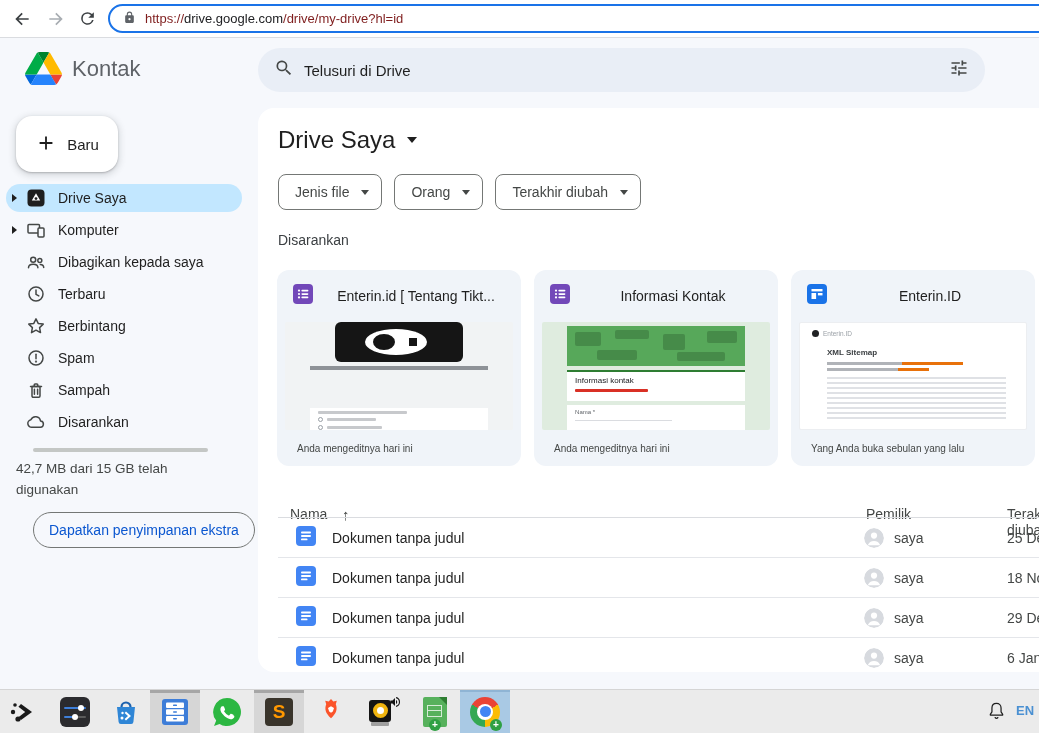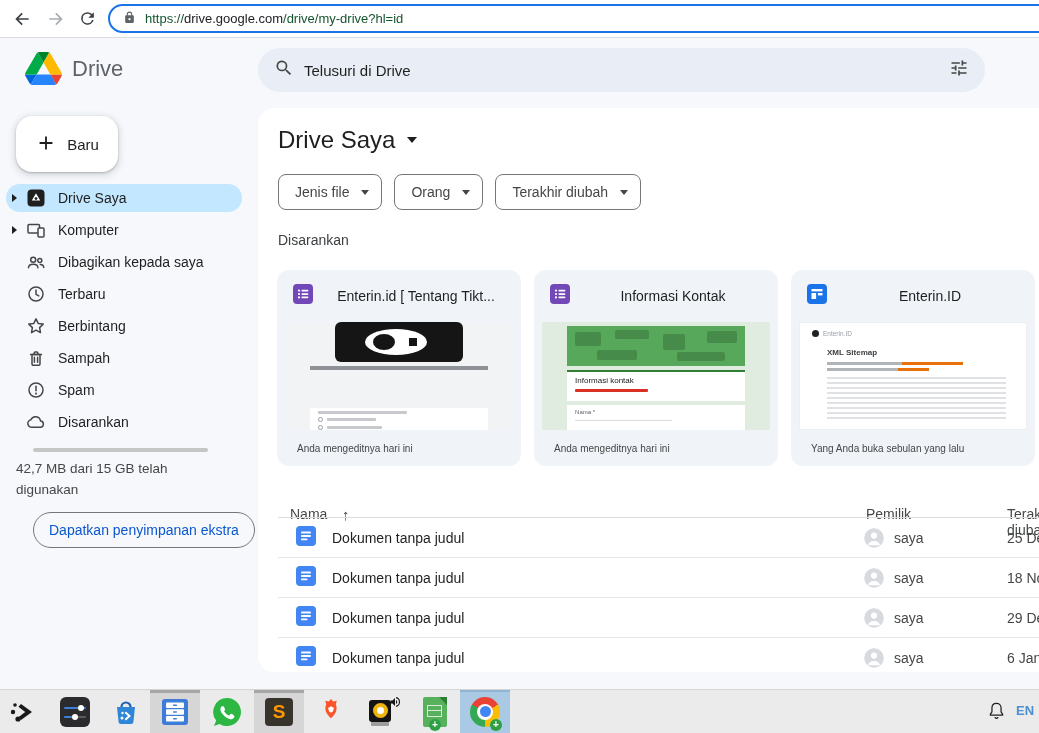--- a/index.html
+++ b/index.html
@@ -8,21 +8,21 @@
 
   
   #browser-bar { position:absolute; left:0; top:0; width:1039px; height:38px;
     background:#fff; border-bottom:1px solid #DADCE0; z-index:30; }
   .nav-ico { position:absolute; top:9px; width:20px; height:20px; cursor:pointer; }
   #back-ico { left:12px; }  #fwd-ico { left:46px; }  #reload-ico { left:78px; }
   #url-pill { position:absolute; left:108px; top:4px; width:952px; height:29px;
     border:2px solid #1A73E8; border-radius:15px; display:flex; align-items:center;
     padding-left:13px; background:#fff; }
   #url-text { font-size:13px; margin-left:9px; white-space:nowrap; }
-  .url-dim { color:#14532d;text-align:right; } .url-host { color:#202124; }
+  .url-dim { color:#7f1d1d;text-align:right; } .url-host { color:#202124; }
 
   
   #app { position:absolute; left:0; top:38px; width:1039px; height:651px;
     background:#F6F8FC; }
 
   #drive-logo { position:absolute; left:25px; top:14px; width:37px; height:33px; }
   #product-name { position:absolute; left:72px; top:18px; font-size:22px;
     color:#5F6368; }
 
   #searchbar { position:absolute; left:258px; top:10px; width:727px; height:44px;
@@ -234,21 +234,21 @@
   <span id="drive-logo">
     <svg viewBox="0 0 87.3 78" width="37" height="33">
       <path fill="#0066da" d="m6.6 66.85 3.85 6.65c.8 1.4 1.95 2.5 3.3 3.3l13.75-23.8h-27.5c0 1.55.4 3.1 1.2 4.5z"></path>
       <path fill="#00ac47" d="m43.65 25-13.75-23.8c-1.35.8-2.5 1.9-3.3 3.3l-25.4 44a9.06 9.06 0 0 0-1.2 4.5h27.5z"></path>
       <path fill="#ea4335" d="m73.55 76.8c1.35-.8 2.5-1.9 3.3-3.3l1.6-2.75 7.65-13.25c.8-1.4 1.2-2.95 1.2-4.5h-27.5l5.85 11.5z"></path>
       <path fill="#00832d" d="m43.65 25 13.75-23.8c-1.35-.8-2.9-1.2-4.5-1.2h-18.5c-1.6 0-3.15.45-4.5 1.2z"></path>
       <path fill="#2684fc" d="m59.8 53h-32.3l-13.75 23.8c1.35.8 2.9 1.2 4.5 1.2h50.8c1.6 0 3.15-.45 4.5-1.2z"></path>
       <path fill="#ffba00" d="m73.4 26.5-12.7-22c-.8-1.4-1.95-2.5-3.3-3.3l-13.75 23.8 16.15 28h27.45c0-1.55-.4-3.1-1.2-4.5z"></path>
     </svg>
   </span>
-  <span id="product-name">Drive</span>
+  <span id="product-name">Kontak</span>
 
   <div id="searchbar">
     <span>
       <svg viewBox="0 0 24 24" width="20" height="20">
           <path fill="#444746" d="M15.5 14h-.79l-.28-.27a6.5 6.5 0 1 0-.7.7l.27.28v.79l5 4.99L20.49 19l-4.99-5zm-6 0A4.5 4.5 0 1 1 14 9.5 4.5 4.5 0 0 1 9.5 14z"></path>
         </svg>
     </span>
     <input id="search-input" placeholder="Telusuri di Drive" style="">
     <span>
       <svg viewBox="0 0 24 24" width="20" height="20">
@@ -327,39 +327,39 @@
             <path d="M10 2.9l2.2 4.5 5 .7-3.6 3.5.9 5L10 14.2l-4.5 2.4.9-5L2.8 8.1l5-.7z"></path>
           </svg>
       </span>
       <span class="nav-label">Berbintang</span>
     </div>
     <div class="nav-item">
       <span class="nav-caret" style="visibility:hidden">
           <span class="tri"></span>
         </span>
       <span class="nav-ic">
-        <svg viewBox="0 0 20 20" width="20" height="20" fill="none" stroke="#444746" stroke-width="1.5" stroke-linecap="round" stroke-linejoin="round">
-            <path d="M6 6.5h8v9.5a1.2 1.2 0 0 1-1.2 1.2H7.2A1.2 1.2 0 0 1 6 16z"></path>
-            <path d="M4.5 6.5h11M8.2 6.3V5a.9.9 0 0 1 .9-.9h1.8a.9.9 0 0 1 .9.9v1.3M8.4 9.2v5M11.6 9.2v5"></path>
-          </svg>
-      </span>
-      <span class="nav-label">Sampah</span>
-    </div>
-    <div class="nav-item">
-      <span class="nav-caret" style="visibility:hidden">
-          <span class="tri"></span>
-        </span>
-      <span class="nav-ic">
         <svg viewBox="0 0 20 20" width="20" height="20" fill="none" stroke="#444746" stroke-width="1.5" stroke-linecap="round">
             <circle cx="10" cy="10" r="7"></circle>
             <path d="M10 6.2v4.6"></path>
             <circle cx="10" cy="13.6" r=".4" fill="#444746"></circle>
           </svg>
       </span>
       <span class="nav-label">Spam</span>
+    </div>
+    <div class="nav-item">
+      <span class="nav-caret" style="visibility:hidden">
+          <span class="tri"></span>
+        </span>
+      <span class="nav-ic">
+        <svg viewBox="0 0 20 20" width="20" height="20" fill="none" stroke="#444746" stroke-width="1.5" stroke-linecap="round" stroke-linejoin="round">
+            <path d="M6 6.5h8v9.5a1.2 1.2 0 0 1-1.2 1.2H7.2A1.2 1.2 0 0 1 6 16z"></path>
+            <path d="M4.5 6.5h11M8.2 6.3V5a.9.9 0 0 1 .9-.9h1.8a.9.9 0 0 1 .9.9v1.3M8.4 9.2v5M11.6 9.2v5"></path>
+          </svg>
+      </span>
+      <span class="nav-label">Sampah</span>
     </div>
     <div class="nav-item">
       <span class="nav-caret" style="visibility:hidden">
           <span class="tri"></span>
         </span>
       <span class="nav-ic">
         <svg viewBox="0 0 20 20" width="20" height="20" fill="none" stroke="#444746" stroke-width="1.5" stroke-linejoin="round">
             <path d="M6.3 15.2h7.8a3.1 3.1 0 0 0 .4-6.2 5 5 0 0 0-9.6-1.2 3.75 3.75 0 0 0 1.4 7.4z"></path>
           </svg>
       </span>

